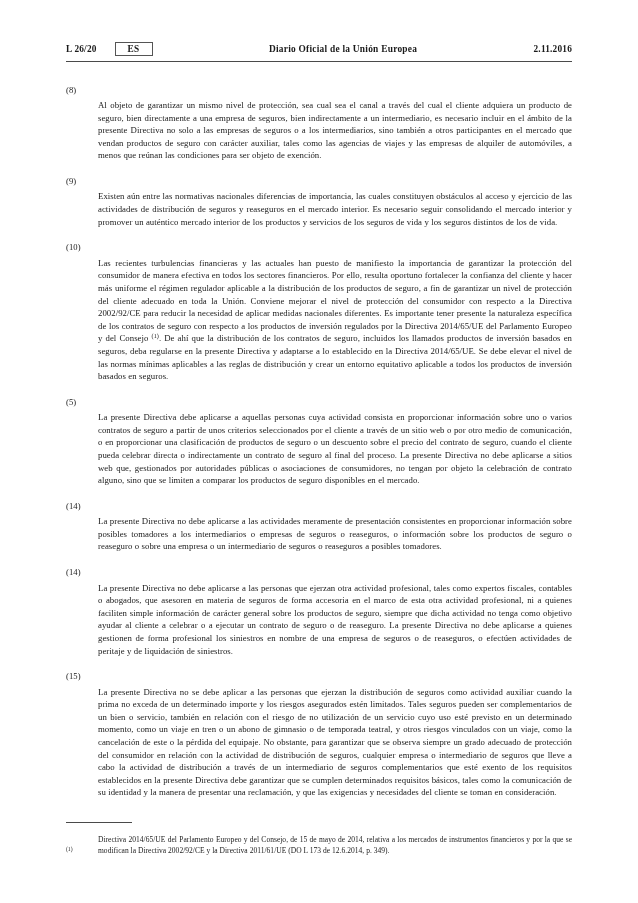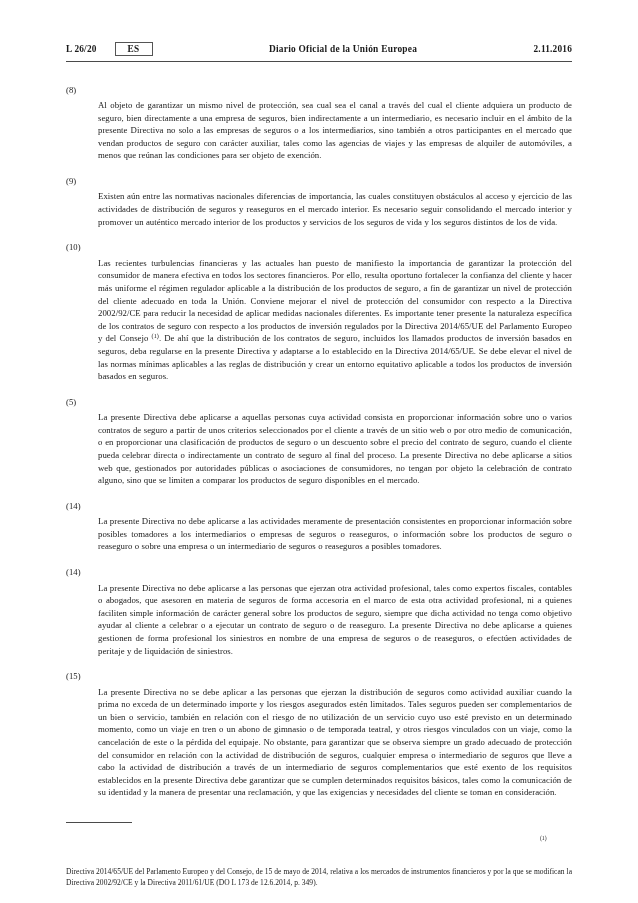--- a/index.html
+++ b/index.html
@@ -111,21 +111,20 @@
     height: 1px;
     background: #4a4a4a;
   }
   .footnote {
     position: absolute;
     left: 66px;
     top: 834px;
     width: 506px;
     display: flex;
     align-items: flex-end;
-    flex-direction: column;
   }
   .footnote-marker {
     width: 32px;
     flex: 0 0 32px;
     font-size: 7.4px;
     line-height: 11.4px;
   }
   .footnote-marker sup {
     font-size: 5.6px;
     vertical-align: 0.42em;

